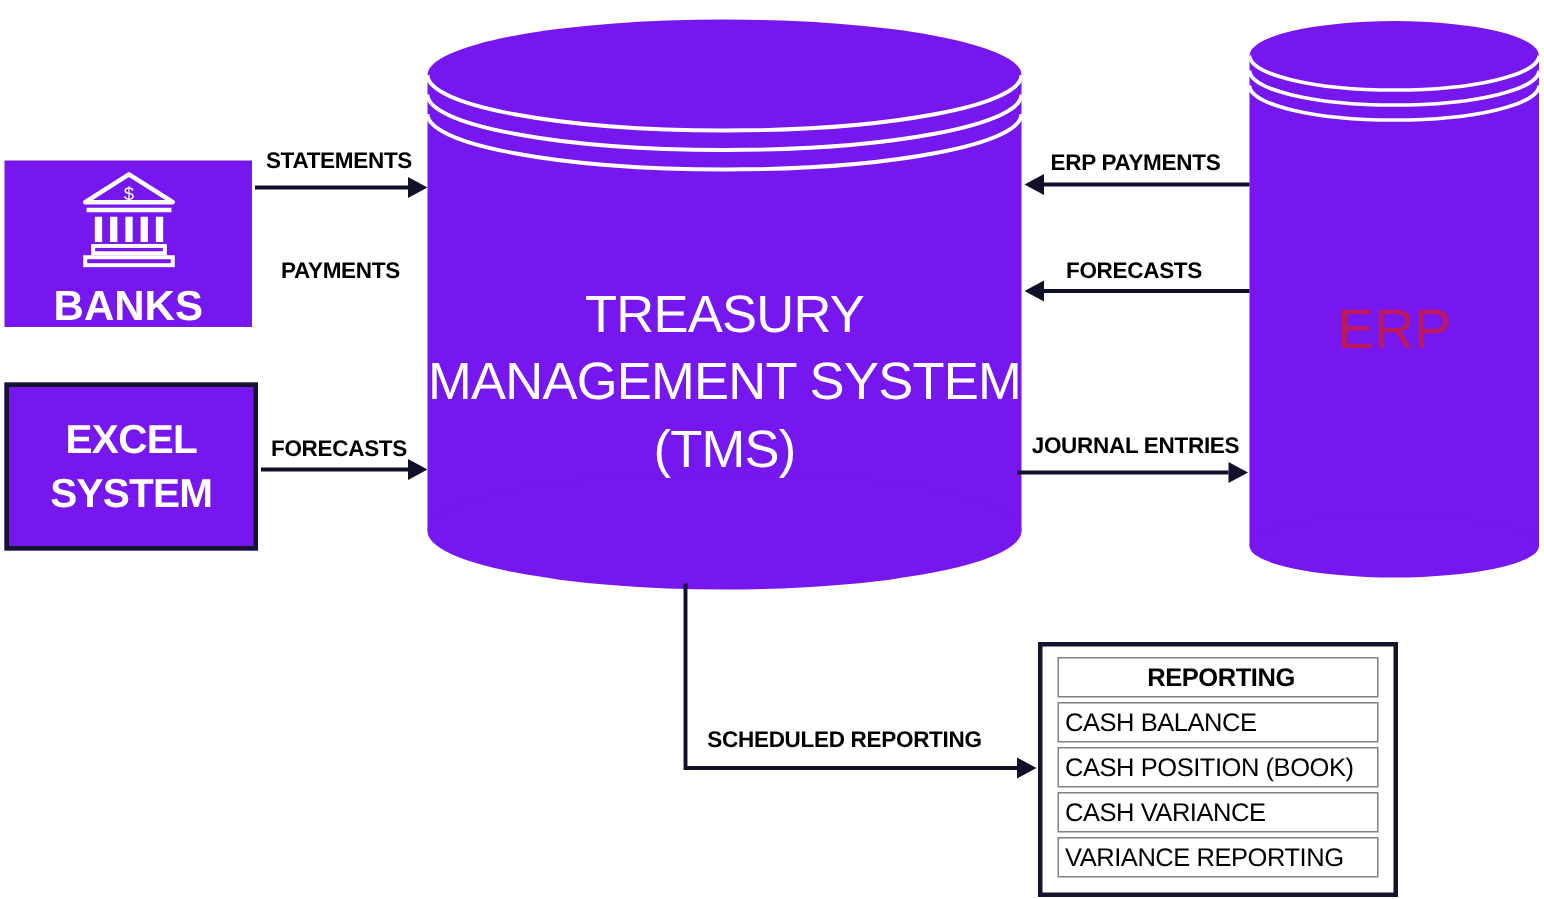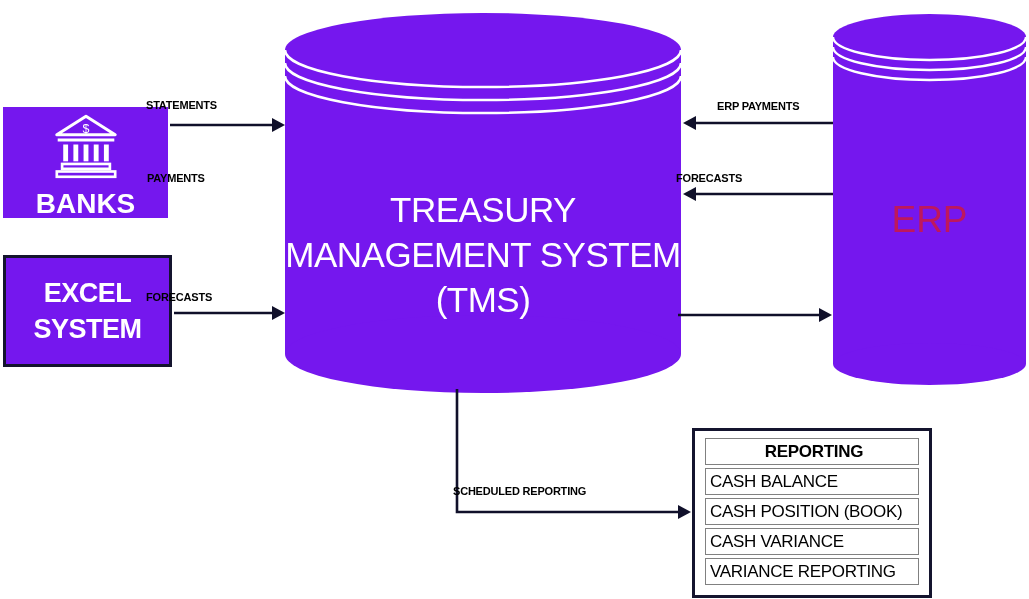--- a/index.html
+++ b/index.html
@@ -35,27 +35,27 @@
     left:283px;top:187px;width:400px;text-align:center;color:#fff;
     font-size:35px;line-height:45px;font-weight:normal;letter-spacing:-0.5px;
   }
   .tms-text span{display:block;}
   .erp-text{
     left:831px;top:199px;width:197px;text-align:center;color:#be185d;
     font-size:37px;font-weight:normal;letter-spacing:0px;
   }
   
   .flow-label{
-    position:absolute;width:160px;color:#000;
-    font-size:11px;font-weight:bold;letter-spacing:-0.2px;white-space:nowrap;
+    position:absolute;width:160px;text-align:center;color:#000;
+    font-size:15px;font-weight:bold;letter-spacing:-0.2px;white-space:nowrap;
   }
   .lbl-statements{left:146px;top:99px;}
   .lbl-payments{left:147px;top:172px;}
   .lbl-forecasts-left{left:146px;top:291px;}
-  .lbl-erp-payments{left:717px;top:100px;}
+  .lbl-erp-payments{left:677px;top:100px;}
   .lbl-forecasts-right{left:676px;top:172px;}
   .lbl-journal-entries{left:677px;top:289px;}
   .lbl-scheduled{left:453px;top:485px;width:220px;}
   
   .report-table{
     left:692px;top:428px;width:240px;height:170px;background:#fff;
     border:3px solid #14142e;padding:7px 10px;
     display:flex;flex-direction:column;gap:3px;
   }
   .report-cell{
@@ -140,20 +140,21 @@
       <path d="M457,389 V512 H678" fill="none"></path>
       <polygon points="678,505 691,512 678,519" stroke="none"></polygon>
     </g>
   </svg>
 
   <div class="flow-label lbl-statements">STATEMENTS</div>
   <div class="flow-label lbl-payments">PAYMENTS</div>
   <div class="flow-label lbl-forecasts-left">FORECASTS</div>
   <div class="flow-label lbl-erp-payments">ERP PAYMENTS</div>
   <div class="flow-label lbl-forecasts-right">FORECASTS</div>
+  <div class="flow-label lbl-journal-entries">JOURNAL ENTRIES</div>
   <div class="flow-label lbl-scheduled">SCHEDULED REPORTING</div>
 
   <div class="abs report-table">
     <div class="report-cell report-header">REPORTING</div>
     <div class="report-cell">CASH BALANCE</div>
     <div class="report-cell">CASH POSITION (BOOK)</div>
     <div class="report-cell">CASH VARIANCE</div>
     <div class="report-cell">VARIANCE REPORTING</div>
   </div>
 

